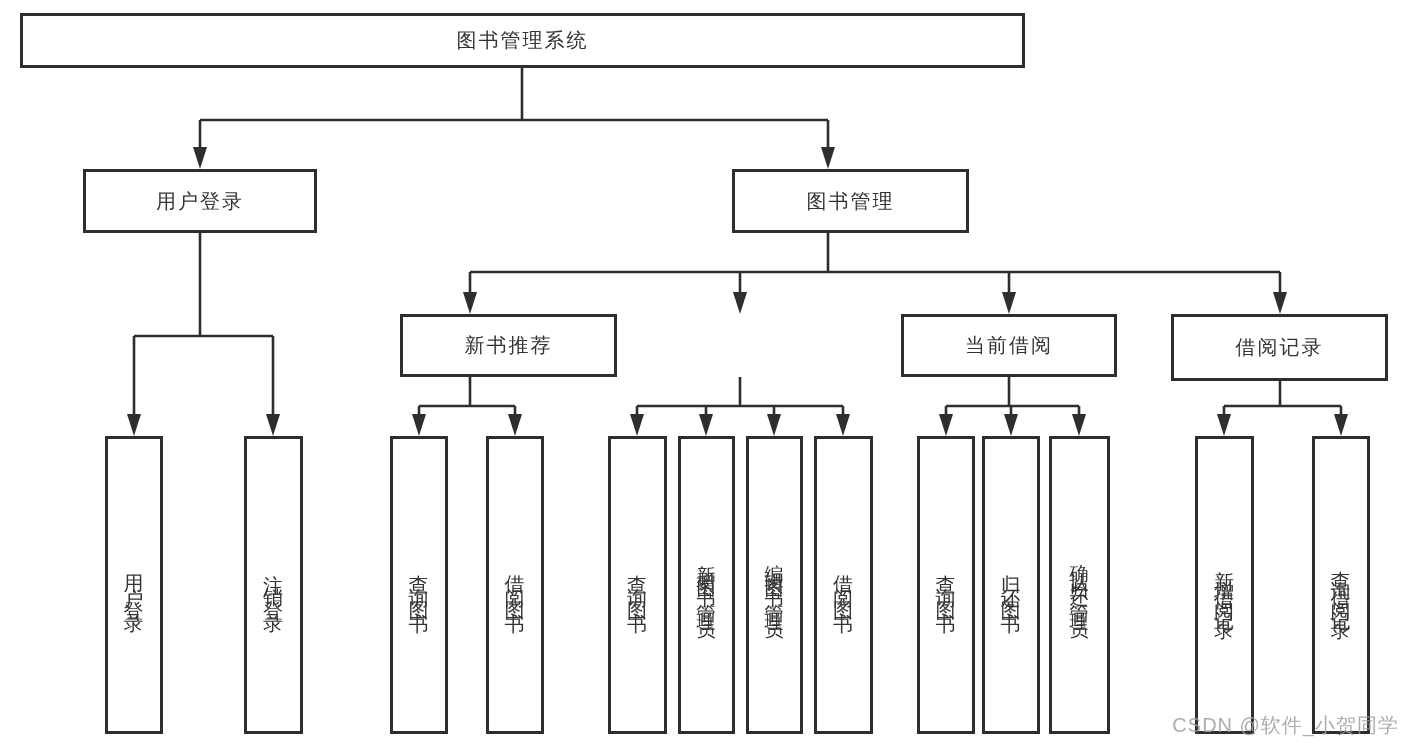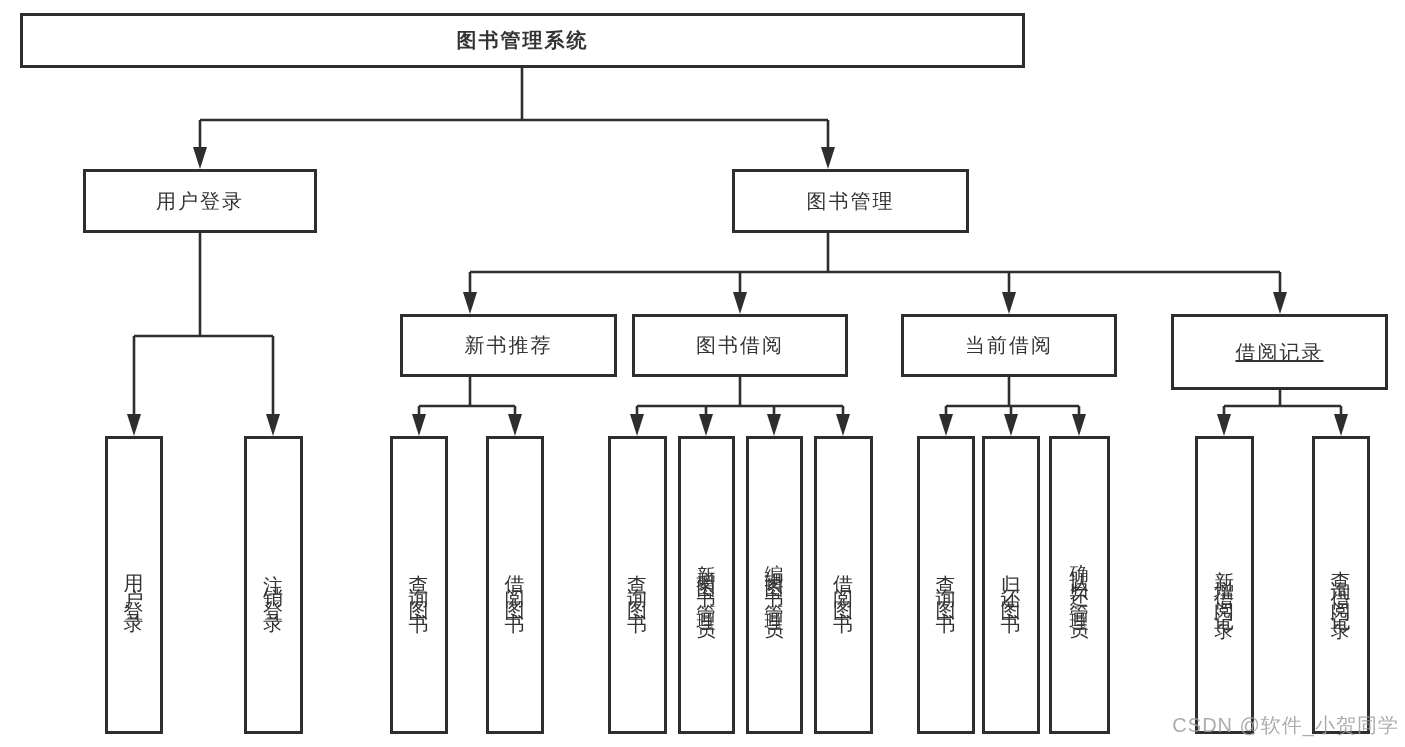--- a/index.html
+++ b/index.html
@@ -99,29 +99,28 @@
       <polygon points="767,414 781,414 774,436"></polygon>
       <polygon points="836,414 850,414 843,436"></polygon>
       <polygon points="939,414 953,414 946,436"></polygon>
       <polygon points="1004,414 1018,414 1011,436"></polygon>
       <polygon points="1072,414 1086,414 1079,436"></polygon>
       <polygon points="1217,414 1231,414 1224,436"></polygon>
       <polygon points="1334,414 1348,414 1341,436"></polygon>
     </g>
   </svg>
 
-  <div class="node" style="left:20px; top:13px; width:1005px; height:55px;font-weight:bold;">图书管理系统</div>
+  <div class="node" style="left:20px; top:13px; width:1005px; height:55px;">图书管理系统</div>
 
   <div class="node" style="left:83px; top:169px; width:234px; height:64px;">用户登录</div>
   <div class="node" style="left:710px; top:169px; width:237px; height:64px;margin-left:22px;">图书管理</div>
 
   <div class="node" style="left:362px; top:314px; width:217px; height:63px;margin-left:38px;">新书推荐</div>
-  <div class="node" style="left:632px; top:314px; width:216px; height:63px;">图书借阅</div>
   <div class="node" style="left:901px; top:314px; width:216px; height:63px;">当前借阅</div>
-  <div class="node" style="left:1171px; top:314px; width:217px; height:76px;text-decoration:underline;">借阅记录</div>
+  <div class="node" style="left:1171px; top:314px; width:217px; height:67px;">借阅记录</div>
 
   <div class="node leaf" style="left:105px; top:436px; width:58px; height:298px;">
     <span class="v-text">用户登录</span>
   </div>
   <div class="node leaf" style="left:244px; top:436px; width:59px; height:298px;">
     <span class="v-text">注销登录</span>
   </div>
 
   <div class="node leaf" style="left:390px; top:436px; width:58px; height:298px;">
     <span class="v-text">查询图书</span>

